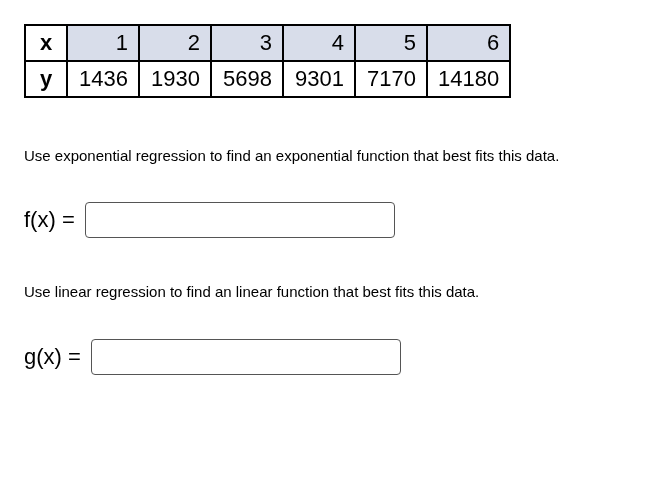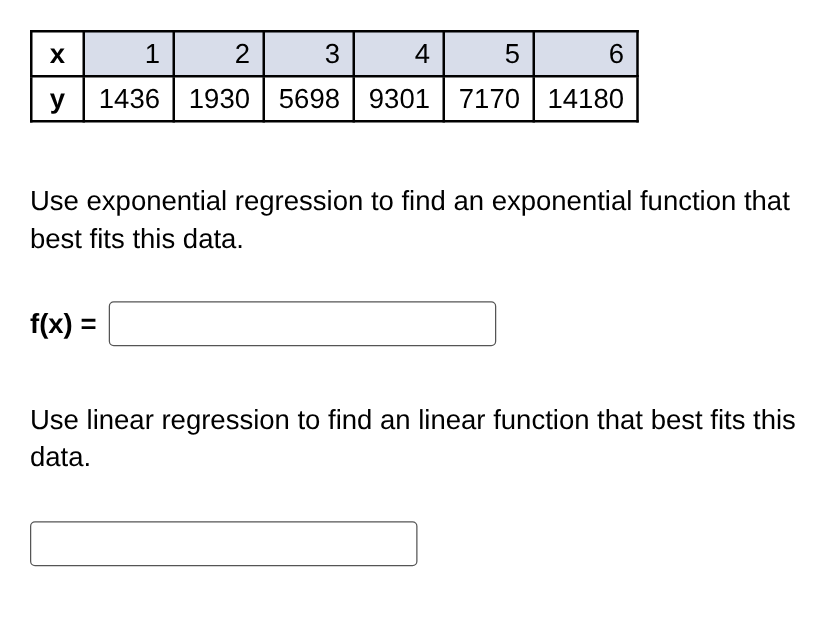--- a/index.html
+++ b/index.html
@@ -28,32 +28,32 @@
     }
     th.rowlabel, td.rowlabel {
       text-align: center;
       font-weight: bold;
       min-width: 42px;
       background: #fff;
     }
     tr.header-row th { background: #d8ddea; }
     tr.header-row th.rowlabel { background: #fff; }
     .prompt {
-      font-size: 22px;
+      font-size: 15px;
       line-height: 1.35;
       margin-bottom: 36px;
     }
     .eq-row {
       display: flex;
       align-items: center;
       gap: 10px;
       margin-bottom: 44px;
       font-size: 22px;
     }
-    .eq-label { white-space: nowrap; font-weight: bold; }
+    .eq-label { white-space: nowrap; }
     input[type="text"] {
       width: 310px;
       height: 36px;
       font-size: 20px;
       padding: 2px 8px;
       border: 1px solid #555;
       border-radius: 4px;
     }
   </style>
 </head>
@@ -87,14 +87,15 @@
 <div class="prompt">Use exponential regression to find an exponential function that best fits this data.</div>
 
 <div class="eq-row">
   <span class="eq-label">f(x) =</span>
   <input type="text" value="" style="">
 </div>
 
 <div class="prompt">Use linear regression to find an linear function that best fits this data.</div>
 
 <div class="eq-row">
+  <span class="eq-label">g(x) =</span>
   <input type="text" value="" style="">
 </div>
 
 </body></html>

